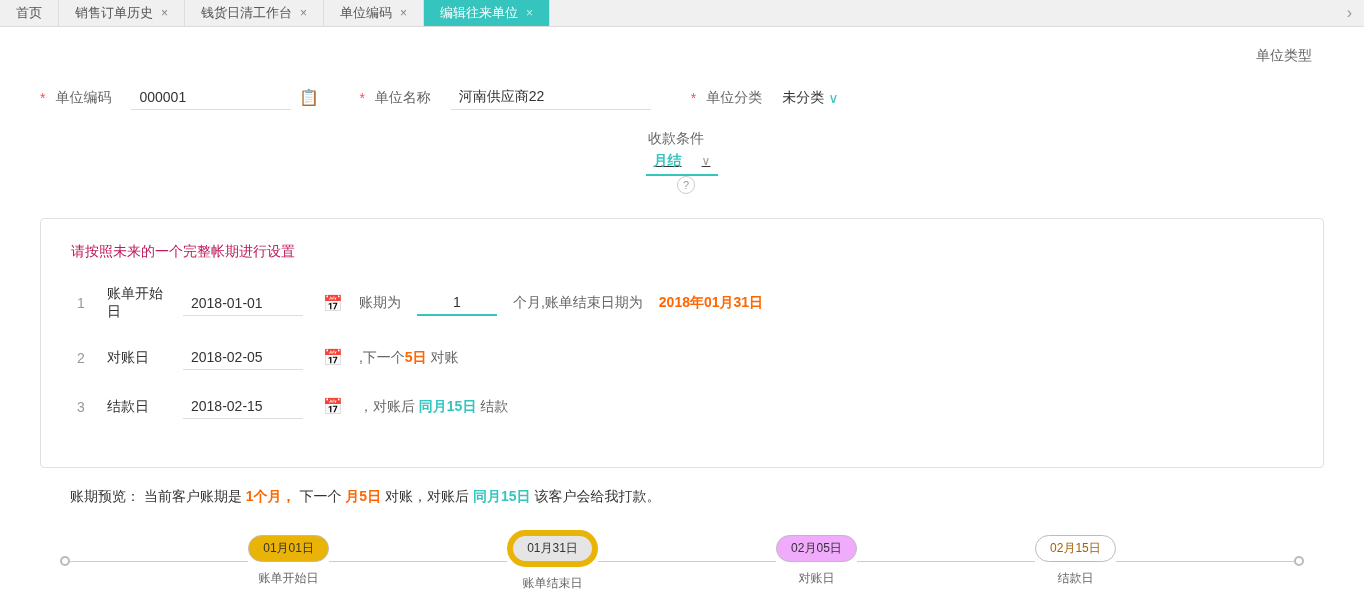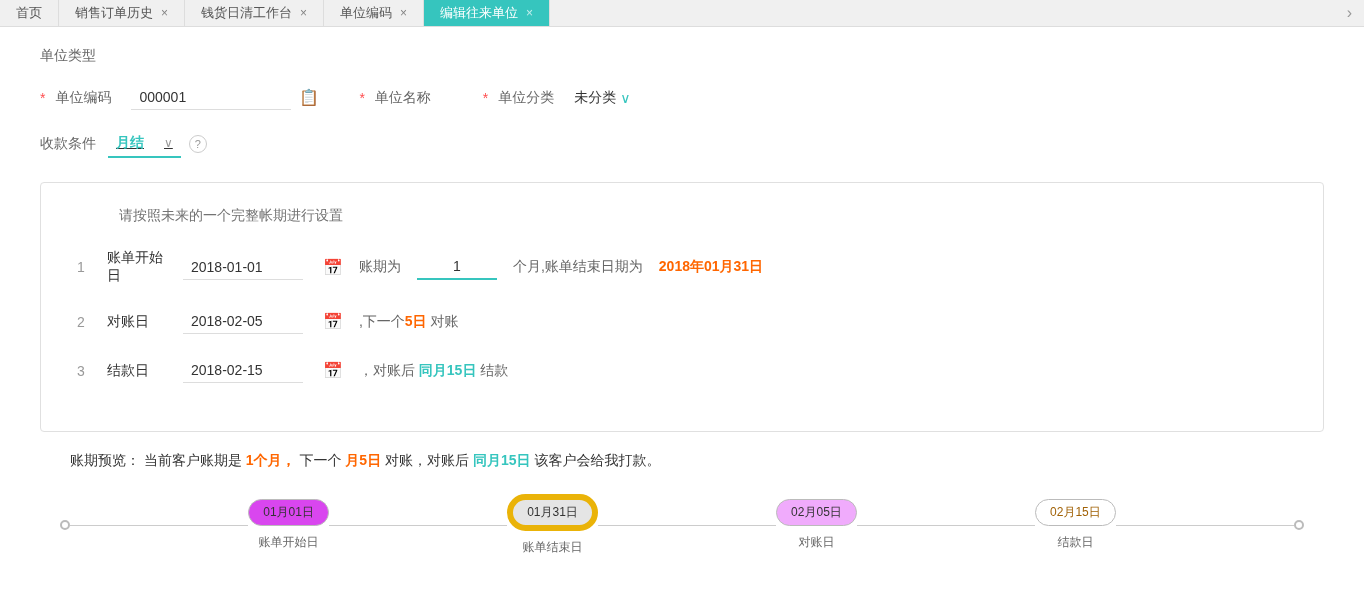--- a/index.html
+++ b/index.html
@@ -50,20 +50,21 @@
       background: #fff;
       padding: 20px 40px;
       min-height: 568px;
     }
 
     
     .unit-type-row {
       display: flex;
       align-items: flex-end;
       margin-bottom: 20px;
+      flex-direction: column;
     }
     .field-label {
       color: #666;
       margin-right: 12px;
       white-space: nowrap;
     }
     .radio-group {
       display: flex;
       align-items: center;
       gap: 20px;
@@ -141,20 +142,21 @@
       color: #36c5be;
       font-size: 14px;
       cursor: pointer;
     }
 
     
     .payment-row {
       display: flex;
       align-items: center;
       margin-bottom: 24px;
+      flex-direction: column;
     }
     .payment-select {
       display: flex;
       align-items: center;
       border-bottom: 2px solid #36c5be;
       padding: 4px 8px;
       gap: 20px;
       cursor: pointer;
       text-decoration: underline;
     }
@@ -183,23 +185,22 @@
 
     
     .period-box {
       border: 1px solid #e0e0e0;
       border-radius: 4px;
       padding: 24px 30px;
       margin-bottom: 20px;
     }
     .period-title {
       font-size: 14px;
-      color: #737373;
+      color: #be185d;
       margin-bottom: 24px;
-      margin-left: 48px;
     }
     .period-row {
       display: flex;
       align-items: center;
       margin-bottom: 24px;
       gap: 16px;
     }
     .period-num {
       color: #999;
       width: 20px;
@@ -298,20 +299,21 @@
   <div class="fields-row">
     <div class="field-group">
       <span class="required-star">*</span>
       <span class="field-label">单位编码</span>
       <input class="field-input" type="text" value="000001" style="">
       <span class="copy-icon">📋</span>
     </div>
     <div class="field-group">
       <span class="required-star">*</span>
       <span class="field-label">单位名称</span>
+      <input class="field-input field-input-wide" type="text" value="河南供应商22" style="">
     </div>
     <div class="field-group">
       <span class="required-star">*</span>
       <span class="field-label">单位分类</span>
       <div class="dropdown-container">
         <span class="dropdown-text">未分类</span>
         <span class="dropdown-arrow">∨</span>
       </div>
     </div>
   </div>
@@ -373,21 +375,21 @@
     <span>该客户会给我打款。</span>
   </div>
 
   <div class="timeline-section">
     <div style="display:flex; align-items:center; padding-bottom: 36px; position: relative;">
 
       <div style="width:10px;height:10px;border-radius:50%;border:2px solid #bbb;background:#fff;flex-shrink:0;"></div>
 
       <div style="flex:1;height:1px;background:#ccc;"></div>
       <div style="display:flex;flex-direction:column;align-items:center;flex-shrink:0;">
-        <div style="border:1px solid #bbb;border-radius:20px;padding:4px 14px;font-size:12px;color:#333;background:#d946ef;white-space:nowrap;">
+        <div style="border:1px solid #bbb;border-radius:20px;padding:4px 14px;font-size:12px;color:#333;background:#eab308;white-space:nowrap;">
           <span>01月01日</span>
         </div>
         <div style="font-size:12px;color:#666;margin-top:8px;white-space:nowrap;">账单开始日</div>
       </div>
 
       <div style="flex:1;height:1px;background:#ccc;"></div>
 
       <div style="display:flex;flex-direction:column;align-items:center;flex-shrink:0;">
         <div style="border:6px solid #eab308;border-radius:20px;padding:4px 14px;font-size:12px;color:#333;background:#e5e5e5;white-space:nowrap;">
           <span>01月31日</span>

